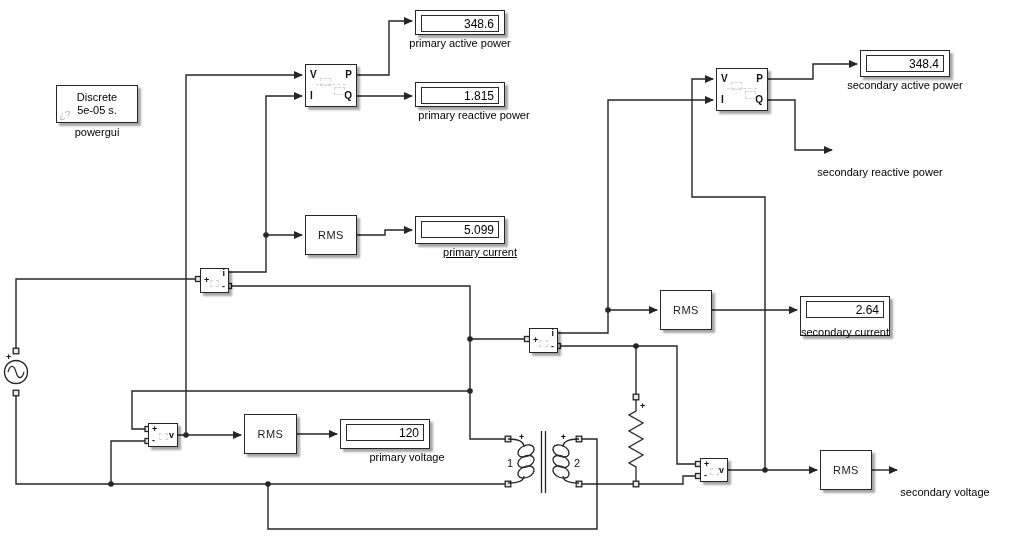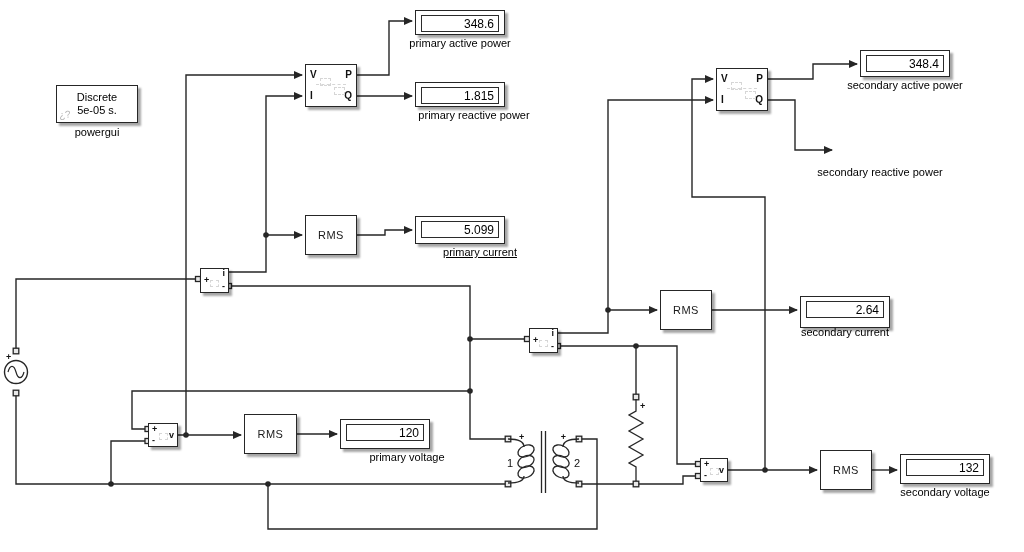--- a/index.html
+++ b/index.html
@@ -212,23 +212,20 @@
     </div>
   <div class="blabel" style="left:407px;top:451px;">primary voltage</div>
 
   <div class="block display" style="left:860px;top:50px;width:90px;height:27px;">
     <div class="field">348.4</div>
     </div>
   <div class="blabel" style="left:905px;top:79px;">secondary active power</div>
 
   <div class="blabel" style="left:880px;top:166px;">secondary reactive power</div>
 
-  <div class="block display" style="left:800px;top:296px;width:90px;height:32px;">
+  <div class="block display" style="left:800px;top:296px;width:90px;height:40px;">
     <div class="field">2.64</div>
     </div>
   <div class="blabel" style="left:845px;top:326px;">secondary current</div>
 
-  <div class="block display" style="left:900px;top:454px;width:90px;height:30px;">
-    <div class="field">132</div>
-    </div>
   <div class="blabel" style="left:945px;top:486px;">secondary voltage</div>
 
 </div>
 
 </body></html>

